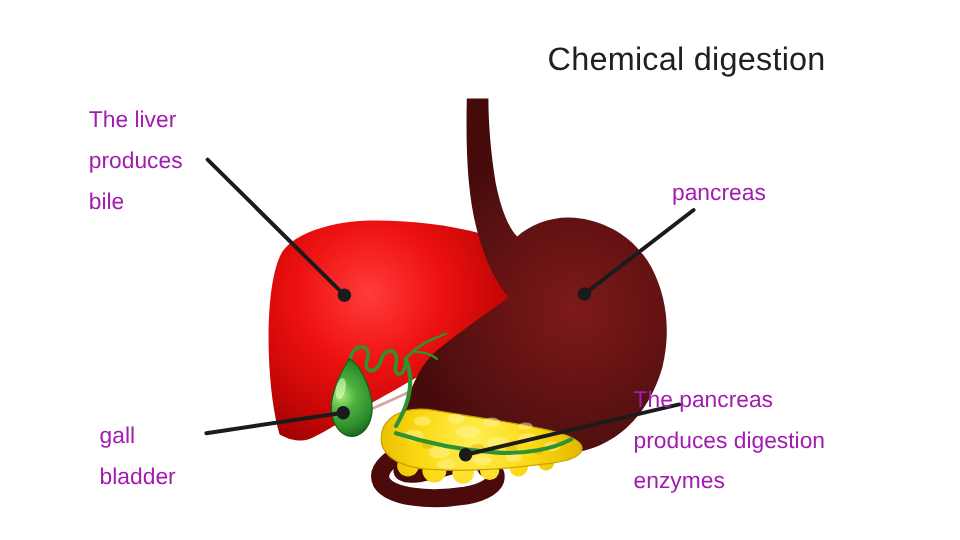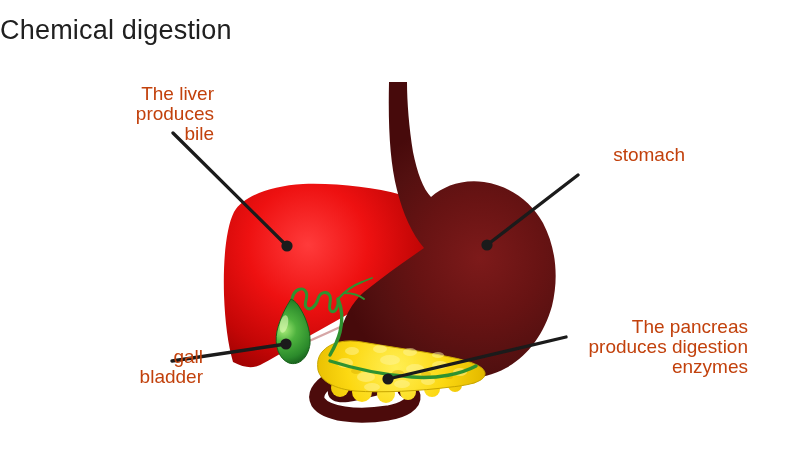--- a/index.html
+++ b/index.html
@@ -5,28 +5,28 @@
   html,body{margin:0;padding:0;background:#ffffff;}
   .stage{
     position:relative;
     width:800px;height:450px;
     background:#ffffff;
     overflow:hidden;
     font-family:"Liberation Sans", sans-serif;
   }
   .stage svg{position:absolute;left:0;top:0;}
   .title{
-    position:absolute;top:15px;left:0;width:688px;
-    text-align:left;
+    position:absolute;top:34px;left:0;width:688px;
+    text-align:right;
     font-size:27px;color:#202020;letter-spacing:0.2px;
   }
   .lbl{
     position:absolute;
-    font-size:19px;line-height:20px;color:#c2410c;
-    text-align:right;white-space:pre-line;
+    font-size:19px;line-height:34px;color:#a21caf;
+    text-align:left;white-space:pre-line;
   }
   .lbl-liver{left:74px;top:84px;width:140px;}
   .lbl-stomach{left:560px;top:145px;width:125px;}
   .lbl-gb{left:83px;top:347px;width:120px;}
   .lbl-pancreas{left:528px;top:317px;width:220px;}
 </style>
 </head>
 <body>
 
 <div class="stage">
@@ -166,20 +166,20 @@
       <circle cx="487" cy="245" r="5.6"></circle>
       <circle cx="286" cy="344" r="5.6"></circle>
       <circle cx="388" cy="379" r="5.6"></circle>
     </g>
   </svg>
 
   <div class="title">Chemical digestion</div>
   <div class="lbl lbl-liver">The liver
 produces
 bile</div>
-  <div class="lbl lbl-stomach">stomach</div>
+  <div class="lbl lbl-stomach">pancreas</div>
   <div class="lbl lbl-gb">gall
 bladder</div>
   <div class="lbl lbl-pancreas">The pancreas
 produces digestion
 enzymes</div>
 
 </div>
 
 </body></html>

